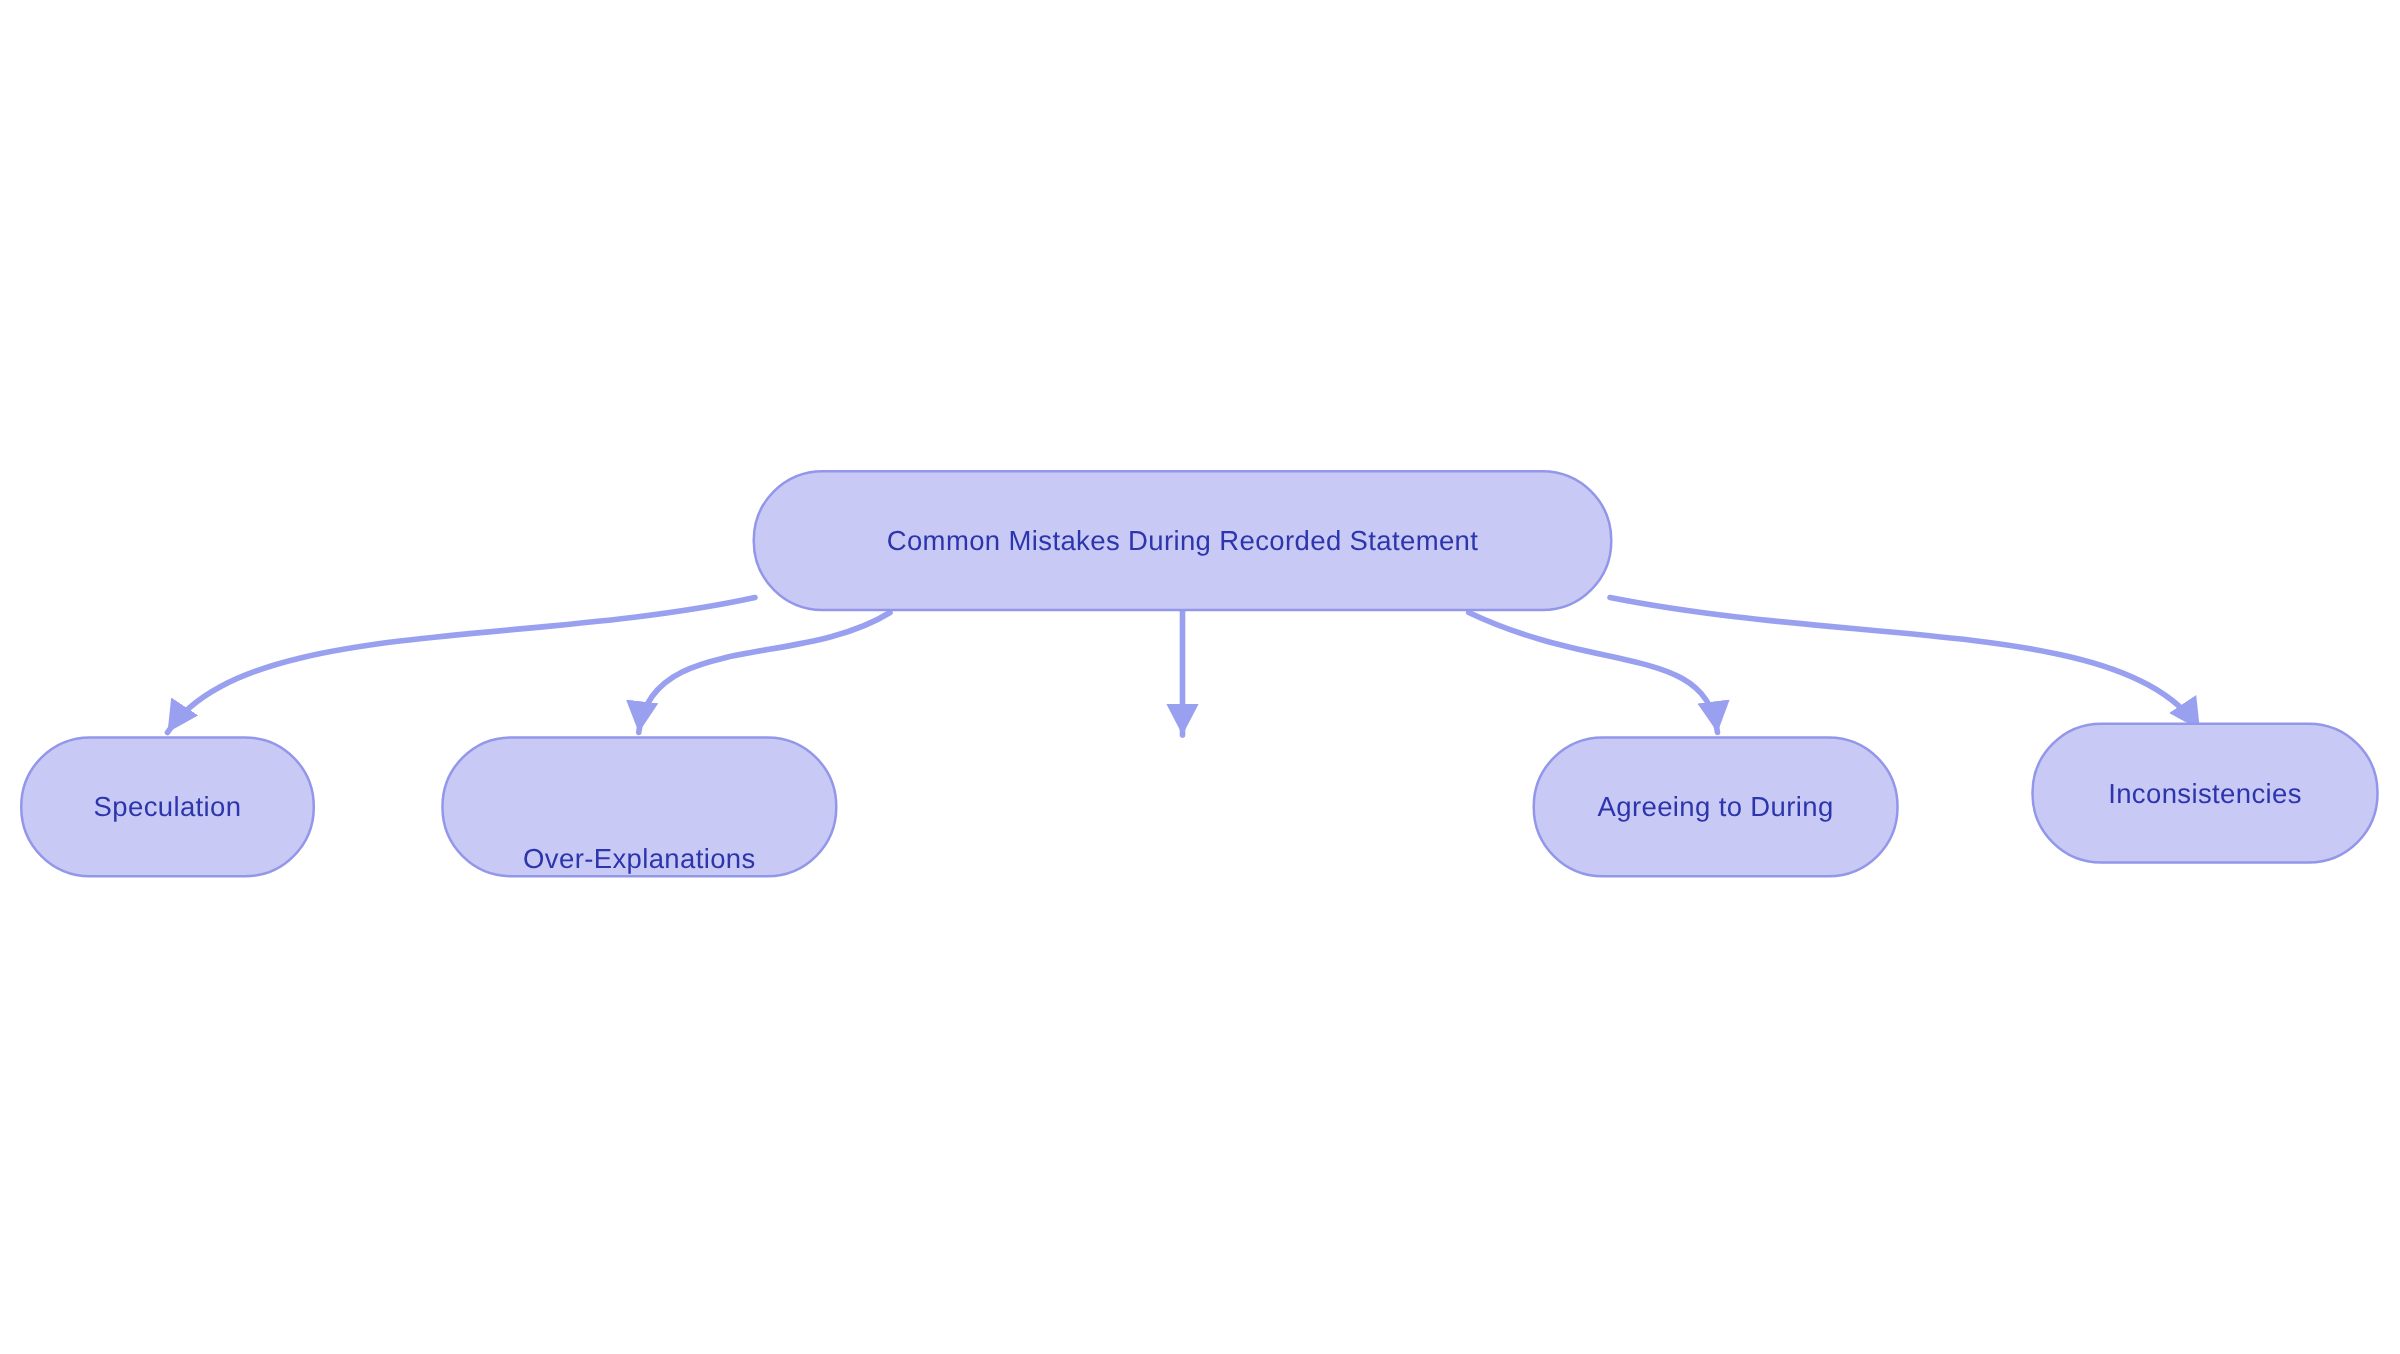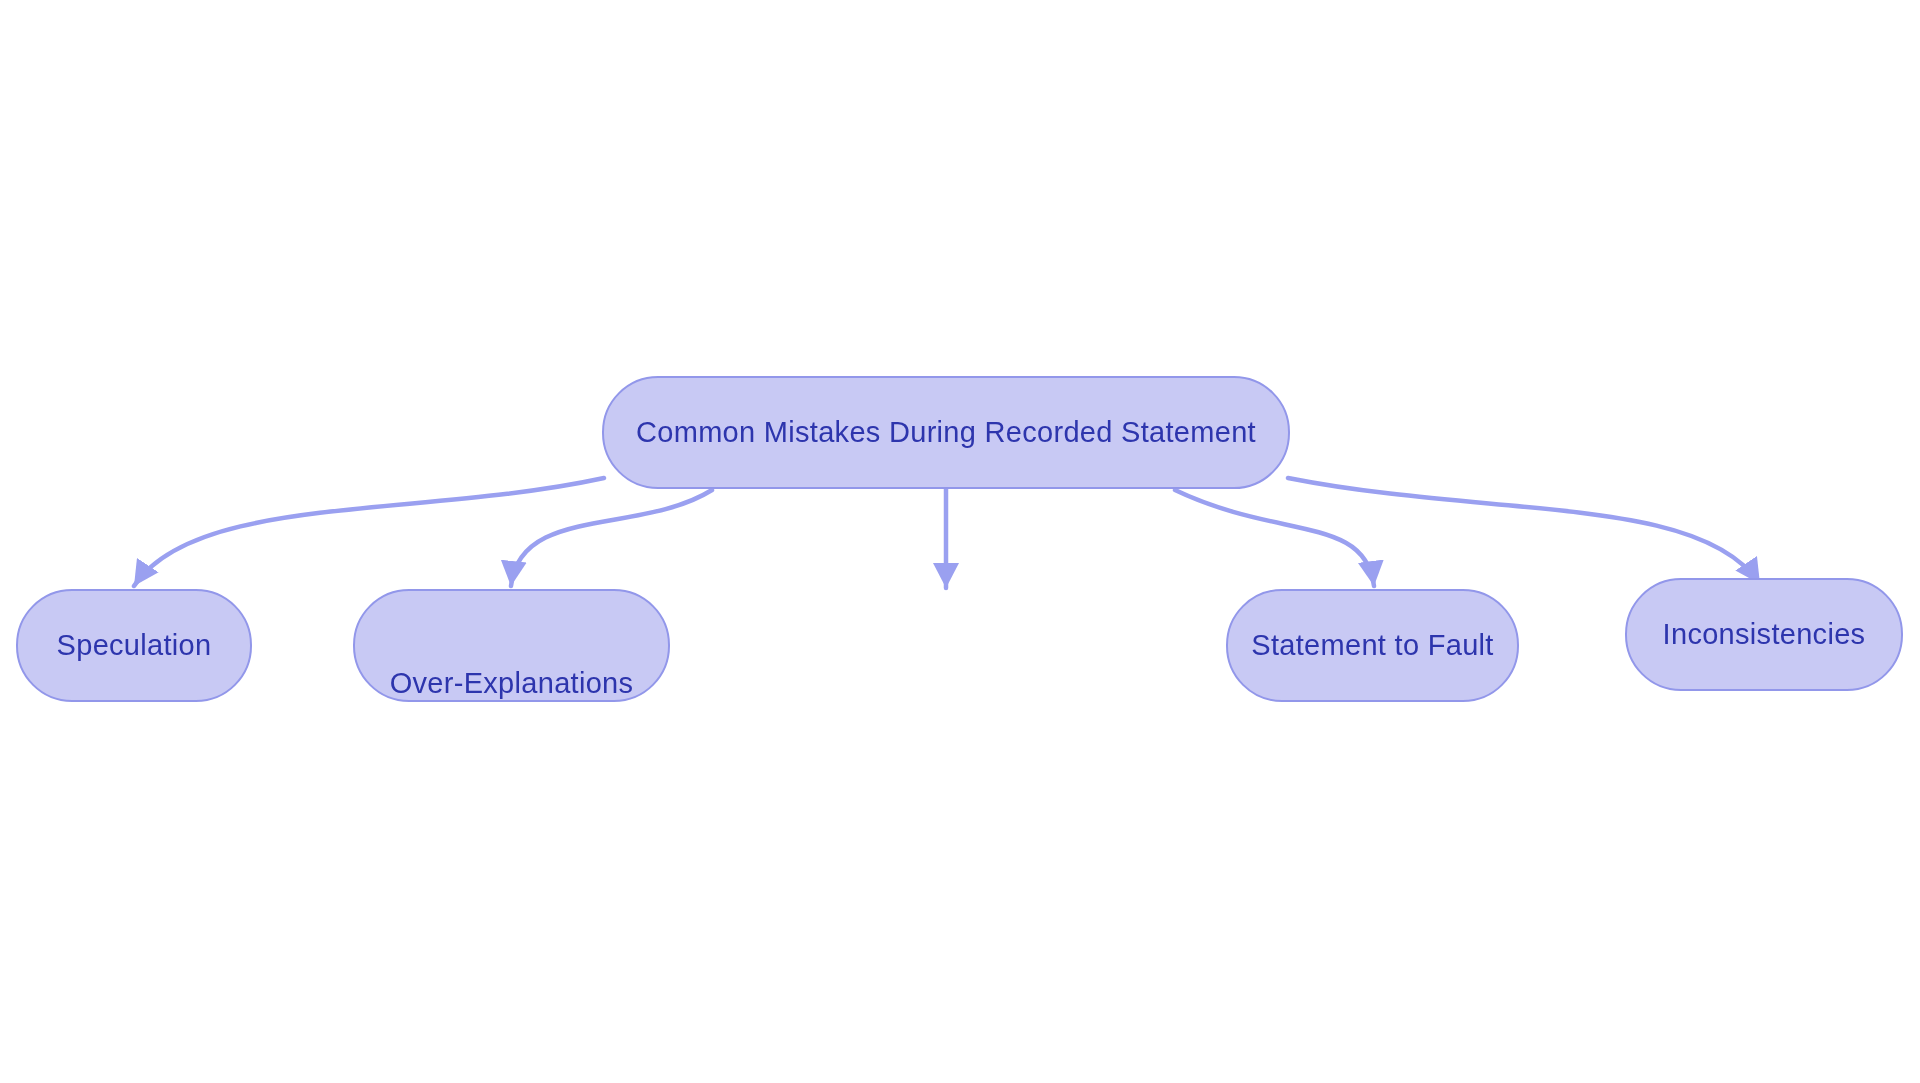--- a/index.html
+++ b/index.html
@@ -37,21 +37,21 @@
     position: absolute;
     box-sizing: border-box;
     background: var(--node-fill, #c8c9f4);
     border: 2px solid var(--node-border, #9297ea);
     border-radius: 56px;
     display: flex;
     align-items: center;
     justify-content: center;
     text-align: center;
     color: var(--text, #2d35ad);
-    font-size: 29px;
+    font-size: 22px;
     letter-spacing: 0.3px;
     white-space: nowrap;
   }
   .node-root    { left: 602px;  top: 376px; width: 688px; height: 113px; }
   .node-child-0 { left: 16px;   top: 589px; width: 236px; height: 113px; align-items: center; }
   .node-child-1 { left: 353px;  top: 589px; width: 317px; height: 113px; align-items: flex-end; }
   .node-child-2 { left: 774px;  top: 589px; width: 353px; height: 113px; }
   .node-child-3 { left: 1226px; top: 589px; width: 293px; height: 113px; }
   .node-child-4 { left: 1625px; top: 578px; width: 278px; height: 113px; }
 </style>
@@ -80,20 +80,20 @@
   <div class="node node-child-0">
     <span>Speculation</span>
   </div>
 
   <div class="node node-child-1">
     <span>Over-Explanations</span>
   </div>
 
 
   <div class="node node-child-3">
-    <span>Statement to Fault</span>
+    <span>Agreeing to During</span>
   </div>
 
   <div class="node node-child-4">
     <span>Inconsistencies</span>
   </div>
 
 </div>
 
 </body></html>

